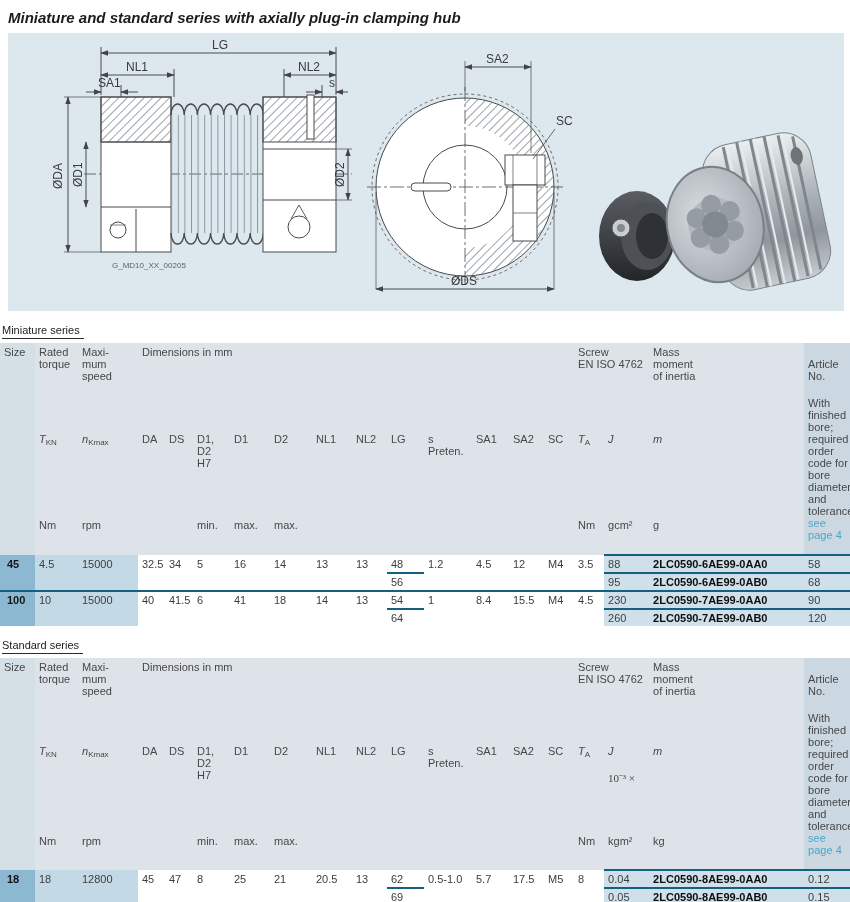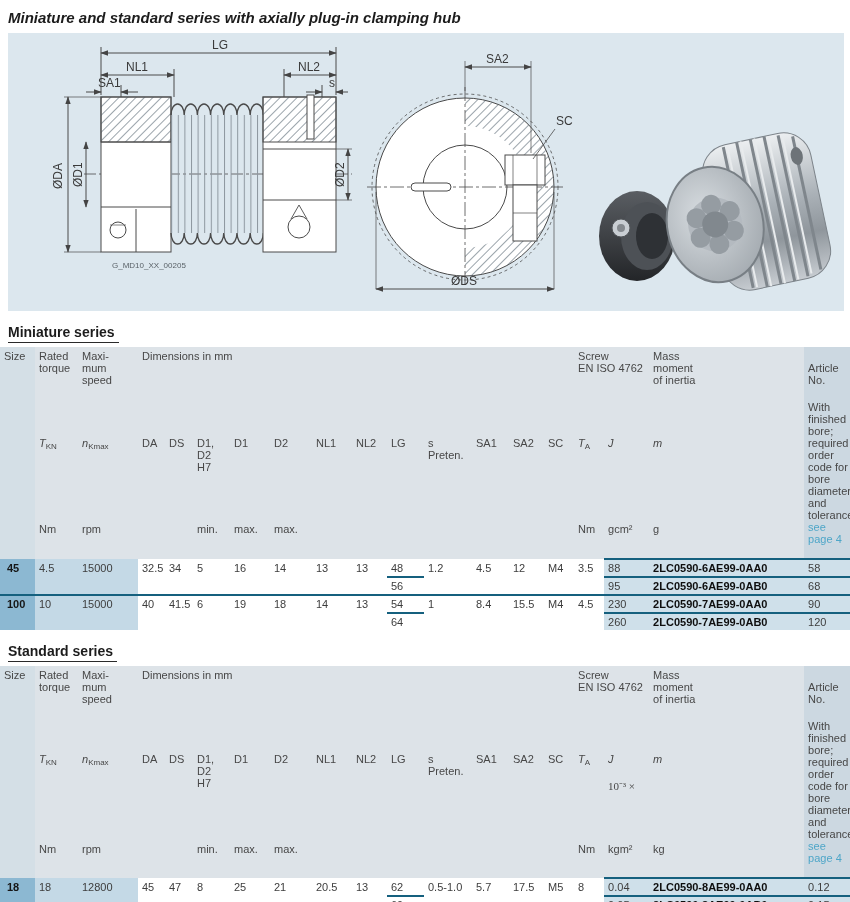--- a/index.html
+++ b/index.html
@@ -14,21 +14,21 @@
     --ink:#3d3d3d;
     --link:#4ea6c8;
   }
   html,body{margin:0;padding:0;background:#fff;}
   body{width:850px;height:902px;font-family:"Liberation Sans",sans-serif;color:var(--ink);overflow:hidden;}
   h1{margin:0;padding:9px 8px 5px 8px;font-size:15px;font-style:italic;font-weight:bold;color:#1c1c1c;}
   .panel{position:relative;margin:2px 6px 0 8px;height:278px;background:var(--panel-bg);}
   .panel svg{position:absolute;}
   .dwg text{font-family:"Liberation Sans",sans-serif;font-size:12px;fill:#3a3a3a;}
   .dwg .code{font-size:8px;fill:#5a6268;}
-  h2{margin:13px 0 0 8px;font-size:14px;font-weight:bold;color:#1c1c1c;display:inline-block;border-bottom:1px solid #2a2a2a;padding:0 4px 2px 0;}
+  h2{margin:13px 0 0 2px;font-size:11px;font-weight:normal;color:#1c1c1c;display:inline-block;border-bottom:1px solid #2a2a2a;padding:0 4px 2px 0;}
   table{width:850px;border-collapse:collapse;table-layout:fixed;font-size:11px;line-height:12px;margin-top:4px;}
   th,td{overflow:visible;}
   thead th{background:var(--header-bg);font-weight:normal;text-align:left;vertical-align:top;padding:3px 2px 1px 4px;color:#474747;white-space:pre-line;}
   thead th.sizeh{background:var(--sizeh-bg);}
   thead th.arthead{background:var(--arthead-bg);}
   tr.h1 th{height:36px;}
   tr.h2 th{height:28px;}
   tr.h3 th{height:13px;}
   thead i{font-style:italic;}
   sub{font-size:8px;vertical-align:-2px;}
@@ -323,21 +323,21 @@
           <td class="rb">68</td>
         </tr>
 
         <tr class="g1">
           <td class="size" rowspan="2">100</td>
           <td class="lt" rowspan="2">10</td>
           <td class="lt" rowspan="2">15000</td>
           <td rowspan="2">40</td>
           <td rowspan="2">41.5</td>
           <td rowspan="2">6</td>
-          <td rowspan="2">19</td>
+          <td rowspan="2">41</td>
           <td rowspan="2">18</td>
           <td rowspan="2">14</td>
           <td rowspan="2">13</td>
           <td class="lg1">54</td>
           <td rowspan="2">1</td>
           <td rowspan="2">8.4</td>
           <td rowspan="2">15.5</td>
           <td rowspan="2">M4</td>
           <td rowspan="2">4.5</td>
           <td class="rb sep">230</td>

